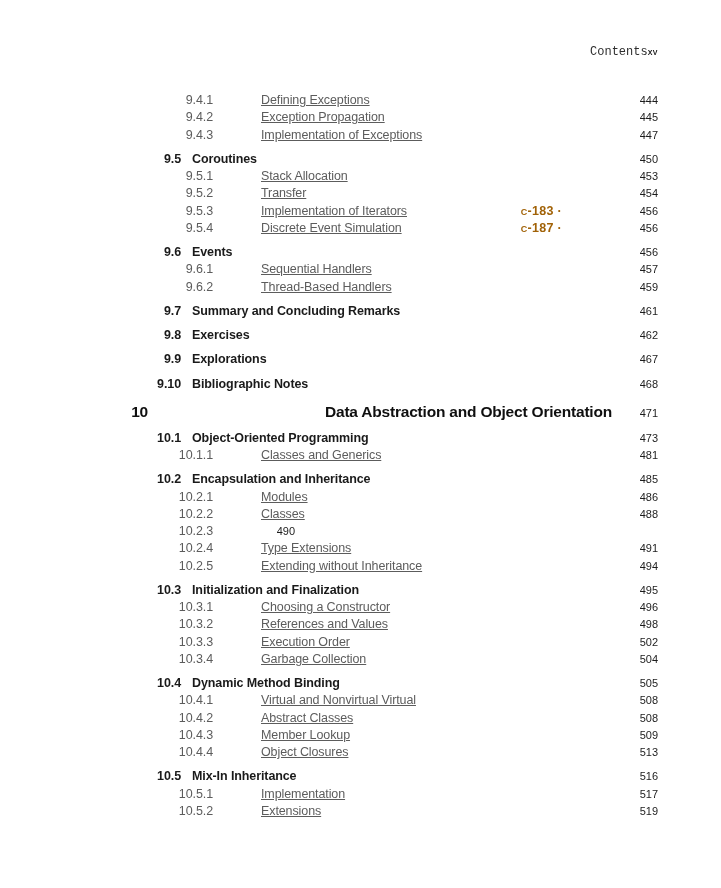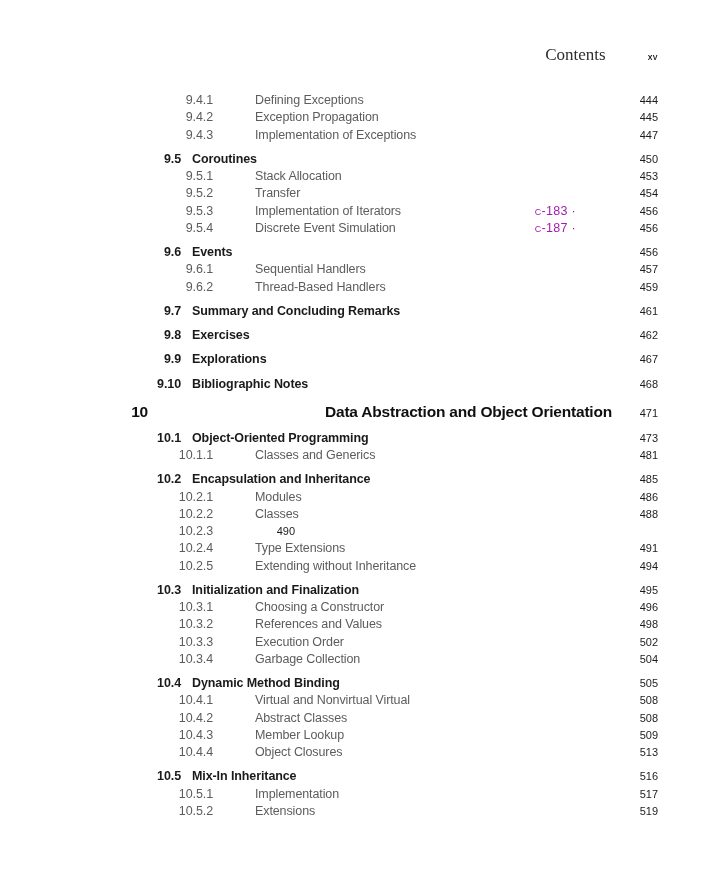--- a/index.html
+++ b/index.html
@@ -12,24 +12,23 @@
     overflow:hidden;
   }
   .header {
     position:absolute;
     top:45px; left:100px; width:558px;
     display:flex;
     justify-content:flex-end;
     align-items:baseline;
   }
   .running-head {
-    font-family:Liberation Serif, serif;
-    font-size:17px;
+    font-family:Liberation Mono, monospace;
+    font-size:12px;
     color:#2e2e2e;
-    margin-right:42px;
   }
   .folio {
     font-size:10px;
     font-weight:bold;
     color:#101010;
     font-variant:small-caps;
     letter-spacing:0.5px;
   }
   .toc {
     position:absolute;
@@ -39,39 +38,39 @@
     display:flex;
     align-items:baseline;
     line-height:17.25px;
     font-size:12.5px;
     letter-spacing:-0.1px;
   }
   .row .num { flex:0 0 auto; text-align:right; white-space:nowrap; }
   .row .title { flex:1 1 auto; white-space:nowrap; }
   .row.subsection { color:#5c5c5c;gap:36px; }
   .row.subsection .num { width:113px; }
-  .row.subsection .title { margin-left:6px; }
+  .row.subsection .title { margin-left:12px;text-decoration:underline; }
   .row.section { color:#1a1a1a; font-weight:bold; margin-top:7px; }
   .row.section .num { width:81px; }
   .row.section .title { margin-left:11px; }
   .row.chapter {
     color:#0f0f0f; font-weight:bold;
     font-size:15.5px; line-height:20px;
     letter-spacing:-0.2px;
     margin-top:9px;
   }
   .row.chapter .num { width:48px; }
   .row.chapter .title { margin-left:25px;text-align:right; }
   .ref {
     flex:0 0 auto;
-    color:#a21caf;
-    font-weight:normal;
+    color:#a16207;
+    font-weight:bold;
     font-variant:small-caps;
     letter-spacing:0.3px;
-    margin-right:0;
+    margin-right:14px;
     white-space:nowrap;
   }
   .page-num {
     flex:0 0 46px;
     text-align:right;
     color:#1c1c1c;
     font-weight:normal;
     font-size:11px;
     letter-spacing:0;
   }

